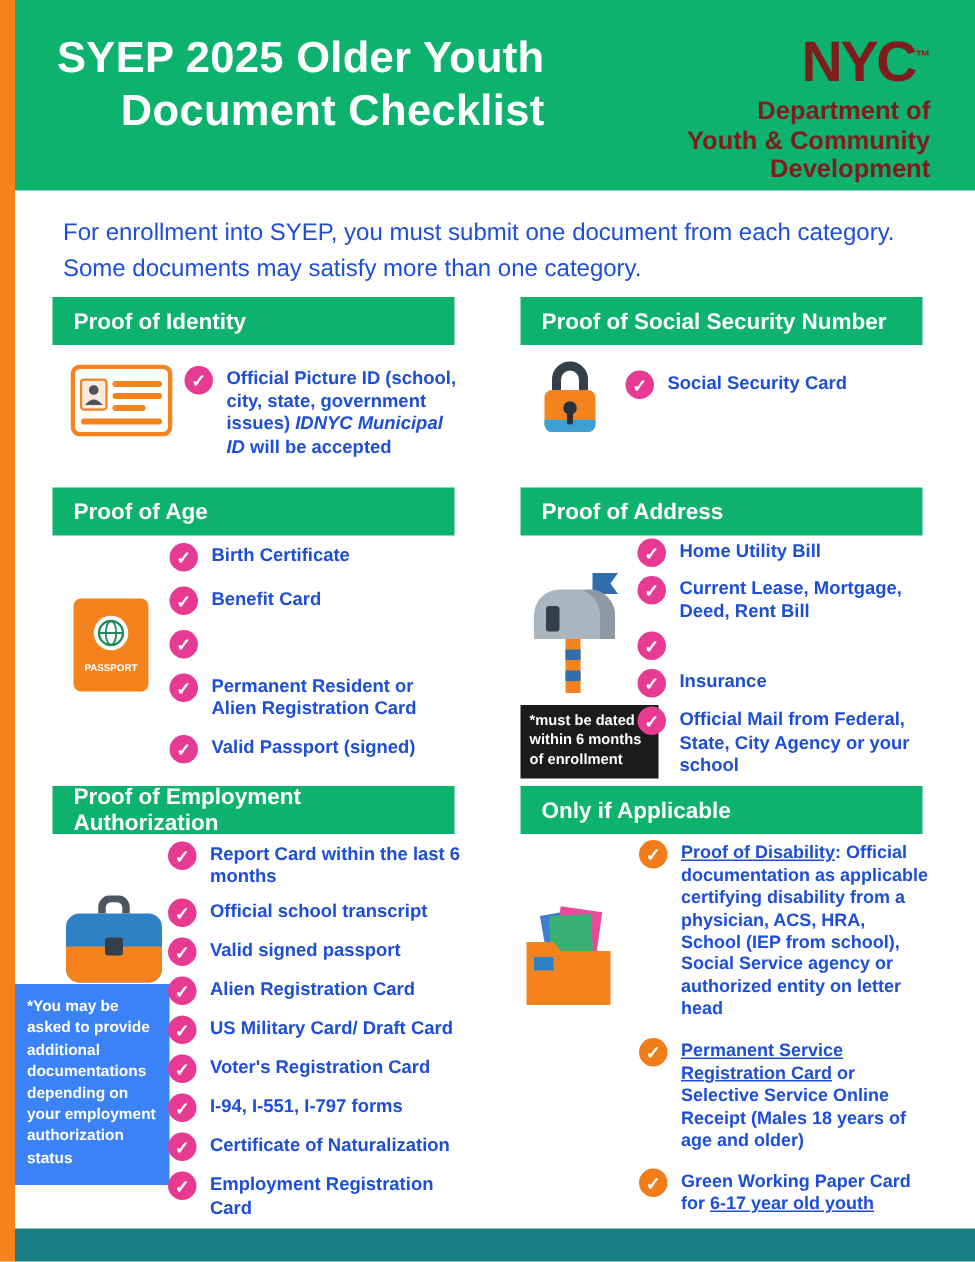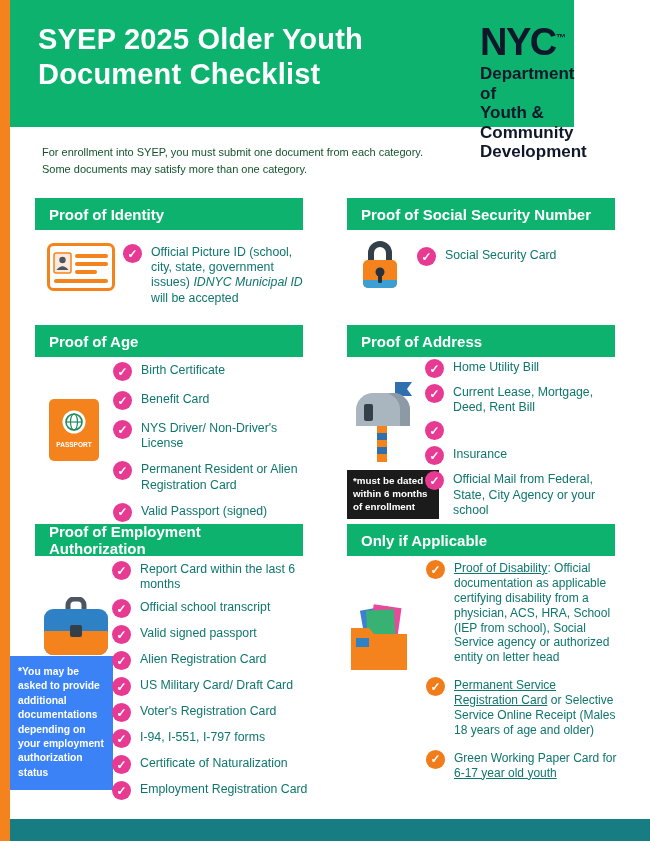--- a/index.html
+++ b/index.html
@@ -3,28 +3,28 @@
 <meta charset="utf-8">
 <style>
   * { margin:0; padding:0; box-sizing:border-box; }
   html,body { width:650px; height:841px; }
   body { font-family:"Liberation Sans", sans-serif; background:#fff; position:relative; overflow:hidden; }
   .page { position:absolute; left:0; top:0; width:650px; height:841px; background:#fff; }
 
   .stripe { position:absolute; left:0; top:0; width:10px; height:841px; background:#f4831d; z-index:6; }
   .footer { position:absolute; left:10px; top:819px; width:640px; height:22px; background:#187d82; }
 
-  .header { position:absolute; left:10px; top:0; width:564px; height:127px; background:#0db26f; }
+  .header { position:absolute; left:10px; top:0; width:640px; height:127px; background:#0db26f;text-align:right; }
   .title { position:absolute; left:28px; top:22px; color:#fff; font-size:29px; font-weight:800; line-height:1.22; letter-spacing:.2px; }
-  .logo { position:absolute; left:470px; top:24px; color:#0f172a; }
+  .logo { position:absolute; left:448px; top:24px; color:#7f1d1d; }
   .nyc { font-size:38px; font-weight:900; letter-spacing:-1.5px; line-height:.95; }
   .tm { font-size:10px; vertical-align:super; letter-spacing:0; font-weight:700; }
   .dept { font-size:17px; font-weight:700; line-height:1.15; margin-top:4px; }
 
-  .intro { position:absolute; left:42px; top:144px; font-size:11px; color:#14532d; line-height:1.5; }
+  .intro { position:absolute; left:42px; top:144px; font-size:16px; color:#1d4ed8; line-height:1.5; }
 
   .bar { position:absolute; width:268px; height:32px; background:#0db26f; color:#fff; font-weight:700; font-size:15px; display:flex; align-items:center; padding:12px 14px; }
   .bar-identity { left:35px; top:198px; }
   .bar-ssn { left:347px; top:198px; }
   .bar-age { left:35px; top:325px; }
   .bar-address { left:347px; top:325px; }
   .bar-employment { left:35px; top:524px; }
   .bar-applicable { left:347px; top:524px; }
 
   .icon { position:absolute; }
@@ -34,21 +34,21 @@
   .icon.passport { left:47px; top:397px; width:54px; height:66px; }
   .icon.mailbox { left:348px; top:380px; width:68px; height:88px; }
   .icon.briefcase { left:42px; top:597px; width:68px; height:60px; }
   .icon.folder { left:347px; top:604px; width:64px; height:68px; }
 
   .check { flex:0 0 auto; width:19px; height:19px; border-radius:50%; color:#fff; font-size:12px; font-weight:900; display:inline-flex; align-items:center; justify-content:center; margin-top:-1px; }
   .check.pink { background:#e73a92; }
   .check.orange { background:#f07d1a; }
 
   .row { display:flex; gap:9px; align-items:flex-start; }
-  .txt { font-size:12.3px; font-weight:400; color:#0f766e; line-height:1.24; }
+  .txt { font-size:12.3px; font-weight:700; color:#1d4ed8; line-height:1.24; }
   .list { position:absolute; display:flex; flex-direction:column; }
   .list-age { left:113px; top:363px; width:194px; gap:11px; }
   .list-address { left:425px; top:360px; width:196px; gap:7px; }
   .list-employment { left:112px; top:562px; width:202px; gap:8px; }
   .list-applicable { left:426px; top:561px; width:194px; gap:13px; }
   .list-applicable .txt { font-size:12px; }
 
   .row-identity { position:absolute; left:123px; top:245px; width:182px; }
   .row-ssn { position:absolute; left:417px; top:248px; width:196px; }
 
@@ -135,21 +135,20 @@
     <div class="row">
         <span class="check pink">✓</span>
         <div class="txt">Birth Certificate</div>
       </div>
     <div class="row">
         <span class="check pink">✓</span>
         <div class="txt">Benefit Card</div>
       </div>
     <div class="row">
         <span class="check pink">✓</span>
-        <div class="txt">NYS Driver/ Non-Driver's License</div>
       </div>
     <div class="row">
         <span class="check pink">✓</span>
         <div class="txt">Permanent Resident or Alien Registration Card</div>
       </div>
     <div class="row">
         <span class="check pink">✓</span>
         <div class="txt">Valid Passport (signed)</div>
       </div>
   </div>

